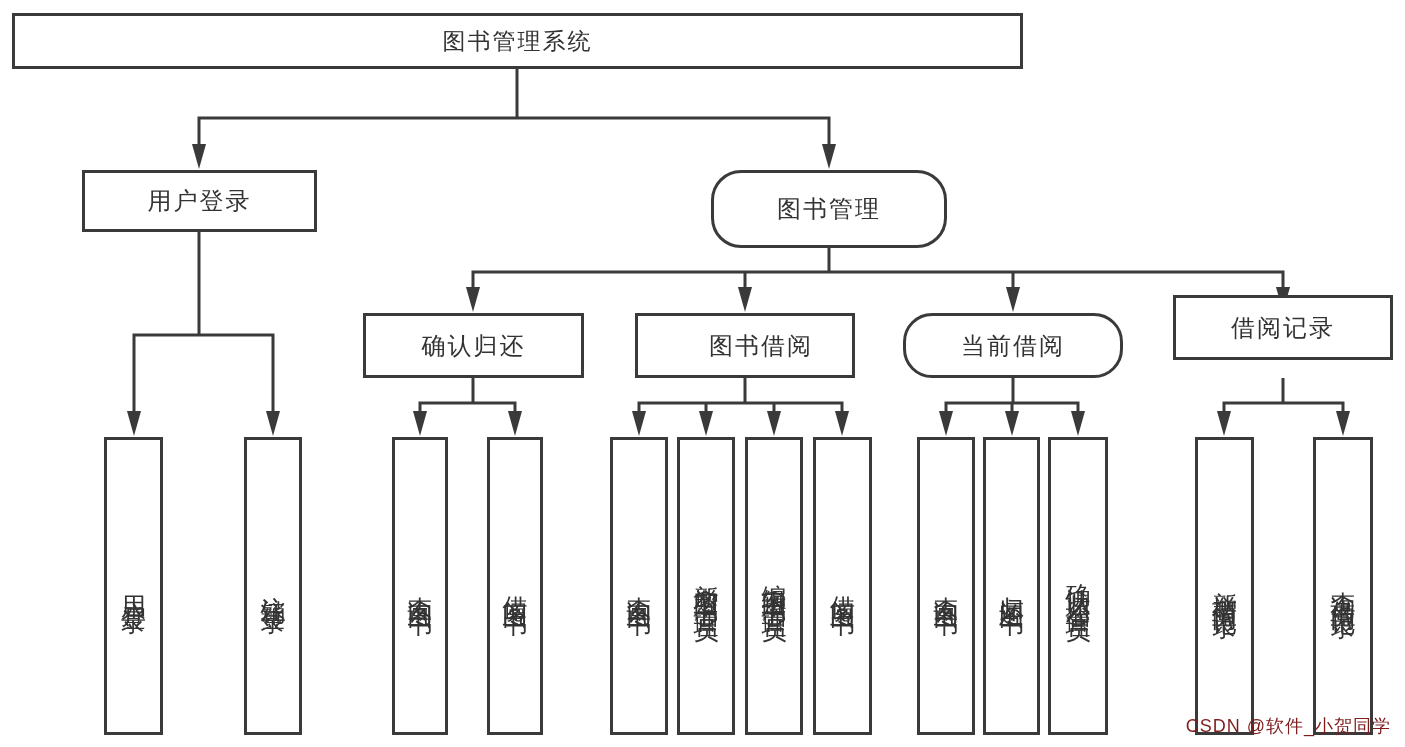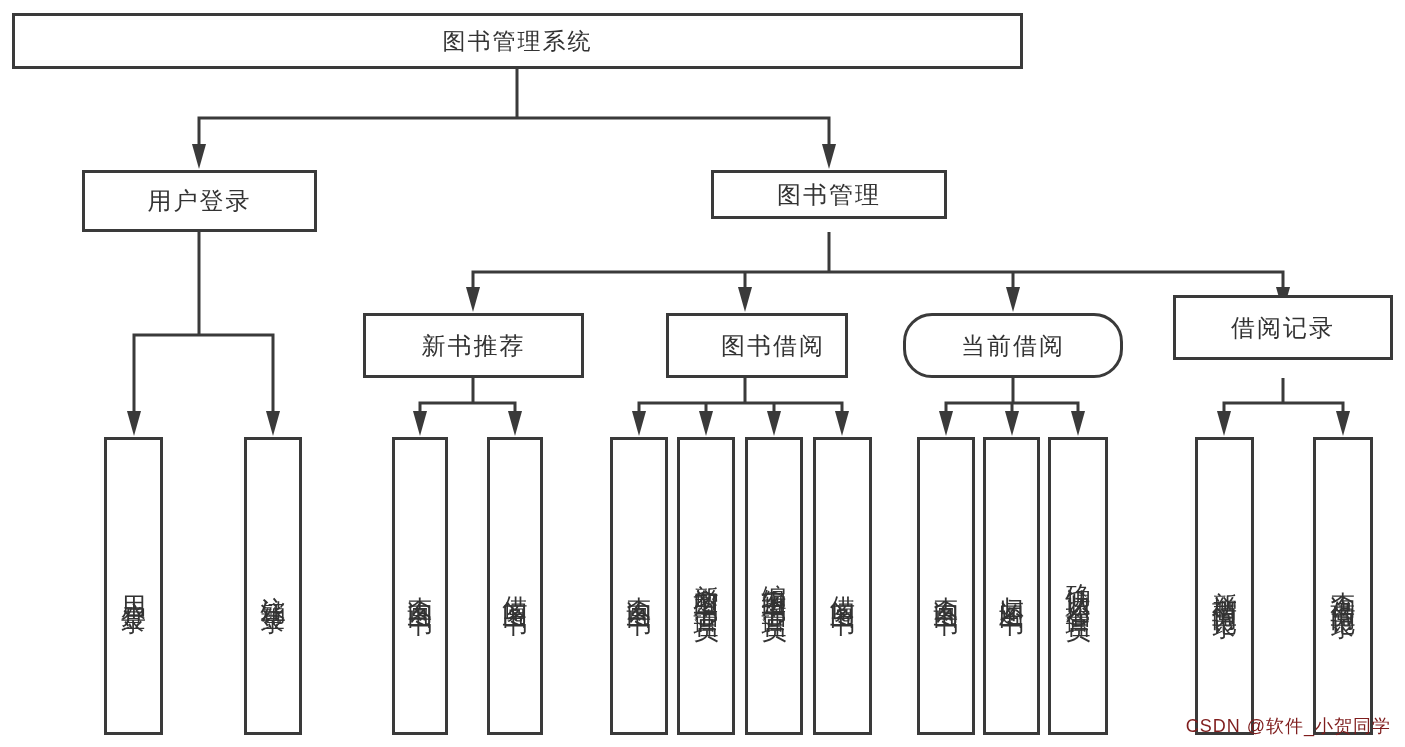--- a/index.html
+++ b/index.html
@@ -30,23 +30,23 @@
     top: 437px;
     height: 298px;
     writing-mode: vertical-rl;
     text-orientation: mixed;
     font-size: 25px;
     letter-spacing: 5px;
     line-height: 1;
   }
   #b-root   { left: 12px;  top: 13px;  width: 1011px; height: 56px; font-size: 23px; }
   #b-login  { left: 82px;  top: 170px; width: 235px;  height: 62px; }
-  #b-mgmt   { left: 711px; top: 170px; width: 236px;  height: 49px; }
+  #b-mgmt   { left: 711px; top: 170px; width: 236px;  height: 78px; border-radius: 30px; }
   #b-rec    { left: 363px; top: 313px; width: 221px;  height: 65px; }
-  #b-borrow { left: 666px; top: 313px; width: 182px;  height: 65px; padding-left: 32px; }
+  #b-borrow { left: 635px; top: 313px; width: 220px;  height: 65px; padding-left: 32px; }
   #b-cur    { left: 903px; top: 313px; width: 220px;  height: 65px; border-radius: 29px; }
   #b-hist   { left: 1173px;top: 295px; width: 220px;  height: 65px; }
   #l-userlogin { left: 104px;  width: 59px; }
   #l-logout    { left: 244px;  width: 58px; }
   #l-q1        { left: 392px;  width: 56px; }
   #l-bw1       { left: 487px;  width: 56px; }
   #l-q2        { left: 610px;  width: 58px; }
   #l-add       { left: 677px;  width: 58px; }
   #l-edit      { left: 745px;  width: 58px; }
   #l-bw2       { left: 813px;  width: 59px; }
@@ -101,21 +101,21 @@
       <polygon points="1217,411 1231,411 1224,436"></polygon>
       <polygon points="1336,411 1350,411 1343,436"></polygon>
     </g>
   </svg>
 
   <div class="node" id="b-root">图书管理系统</div>
 
   <div class="node" id="b-login">用户登录</div>
   <div class="node" id="b-mgmt">图书管理</div>
 
-  <div class="node" id="b-rec">新书推荐</div>
+  <div class="node" id="b-rec">确认归还</div>
   <div class="node" id="b-borrow">图书借阅</div>
   <div class="node" id="b-cur">当前借阅</div>
   <div class="node" id="b-hist">借阅记录</div>
 
   <div class="node leaf" id="l-userlogin">用户登录</div>
   <div class="node leaf" id="l-logout">注销登录</div>
 
   <div class="node leaf" id="l-q1">查询图书</div>
   <div class="node leaf" id="l-bw1">借阅图书</div>
 

